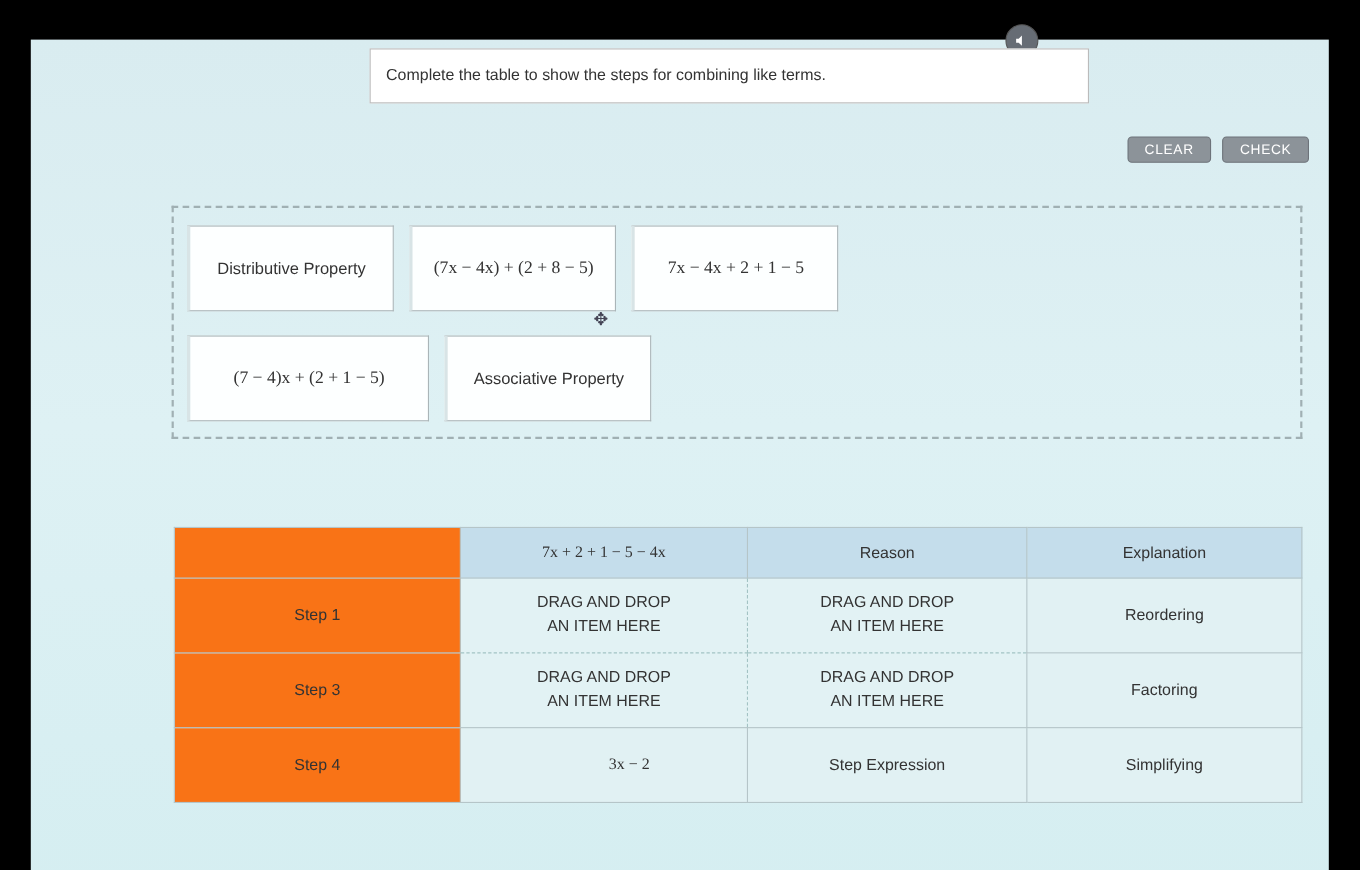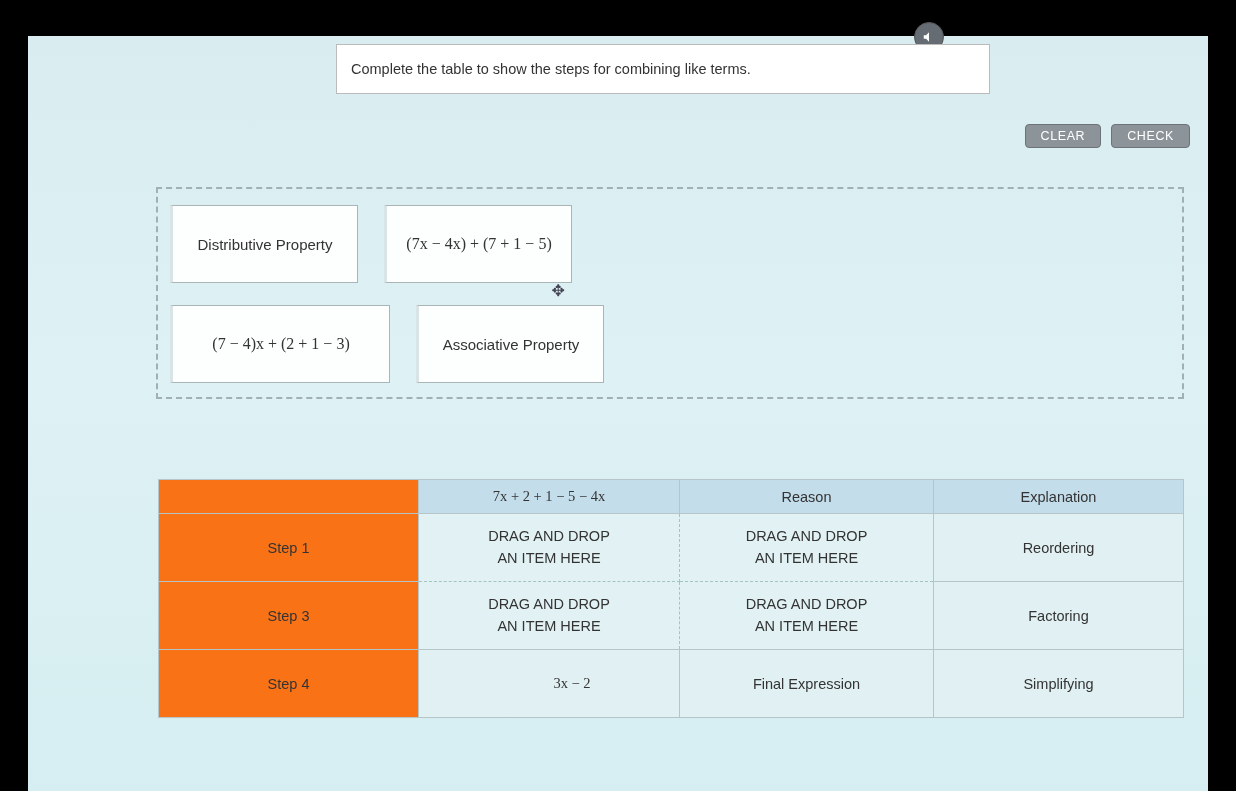--- a/index.html
+++ b/index.html
@@ -72,21 +72,21 @@
   .tile-pool {
     position: absolute;
     left: 128px;
     top: 151px;
     right: 24px;
     border: 2px dashed #a0b0b3;
     padding: 16px 12px 14px 12px;
   }
   .tile-row {
     display: flex;
-    gap: 26px;
+    gap: 14px;
     flex-wrap: wrap;
   }
   .tile-row + .tile-row { margin-top: 22px; }
   .tile {
     min-width: 188px;
     height: 78px;
     background: #fdffff;
     border: 1px solid #aab5b8;
     border-left: 3px solid #d8e4e6;
     display: flex;
@@ -120,21 +120,21 @@
   .solution-table th, .solution-table td {
     border: 1px solid #b5c5c8;
     text-align: center;
     vertical-align: middle;
     font-weight: normal;
     font-size: 14.5px;
     color: #333;
   }
   .solution-table thead th {
     background: #c4ddeb;
-    height: 34px;
+    height: 46px;
   }
   .solution-table thead th.expr { font-family: 'Georgia', serif; }
   .solution-table tbody td { height: 68px; }
   .solution-table .step-label {
     background: #f97316;
     width: 260px;
   }
   .drop-cell {
     background: #e2f2f4;
     color: #9cb9b7;
@@ -166,24 +166,25 @@
   <div class="prompt-bar">Complete the table to show the steps for combining like terms.</div>
 
   <div class="action-buttons">
     <button class="btn">CLEAR</button>
     <button class="btn">CHECK</button>
   </div>
 
   <div class="tile-pool">
     <div class="tile-row">
       <div class="tile">Distributive Property</div>
-      <div class="tile math dragging">(7x − 4x) + (7 + 1 − 5)</div>
+      <div class="tile math dragging">(7x − 4x) + (2 + 8 − 5)</div>
+      <div class="tile math">7x − 4x + 2 + 1 − 5</div>
     </div>
     <div class="tile-row">
-      <div class="tile math" style="min-width:220px">(7 − 4)x + (2 + 1 − 3)</div>
+      <div class="tile math" style="min-width:220px">(7 − 4)x + (2 + 1 − 5)</div>
       <div class="tile">Associative Property</div>
     </div>
   </div>
 
   <table class="solution-table">
     <thead>
       <tr>
         <th class="step-label"></th>
         <th class="expr">7x + 2 + 1 − 5 − 4x</th>
         <th class="reason-col">Reason</th>
@@ -211,19 +212,19 @@
         </td>
         <td class="drop-cell">
           <span class="l1">DRAG AND DROP</span>
             <span class="l2">AN ITEM HERE</span>
         </td>
         <td>Factoring</td>
       </tr>
       <tr>
         <td class="step-label">Step 4</td>
         <td class="final-expr">3x − 2</td>
-        <td>Final Expression</td>
+        <td>Step Expression</td>
         <td>Simplifying</td>
       </tr>
     </tbody>
   </table>
 
 </div>
 
 </body></html>

